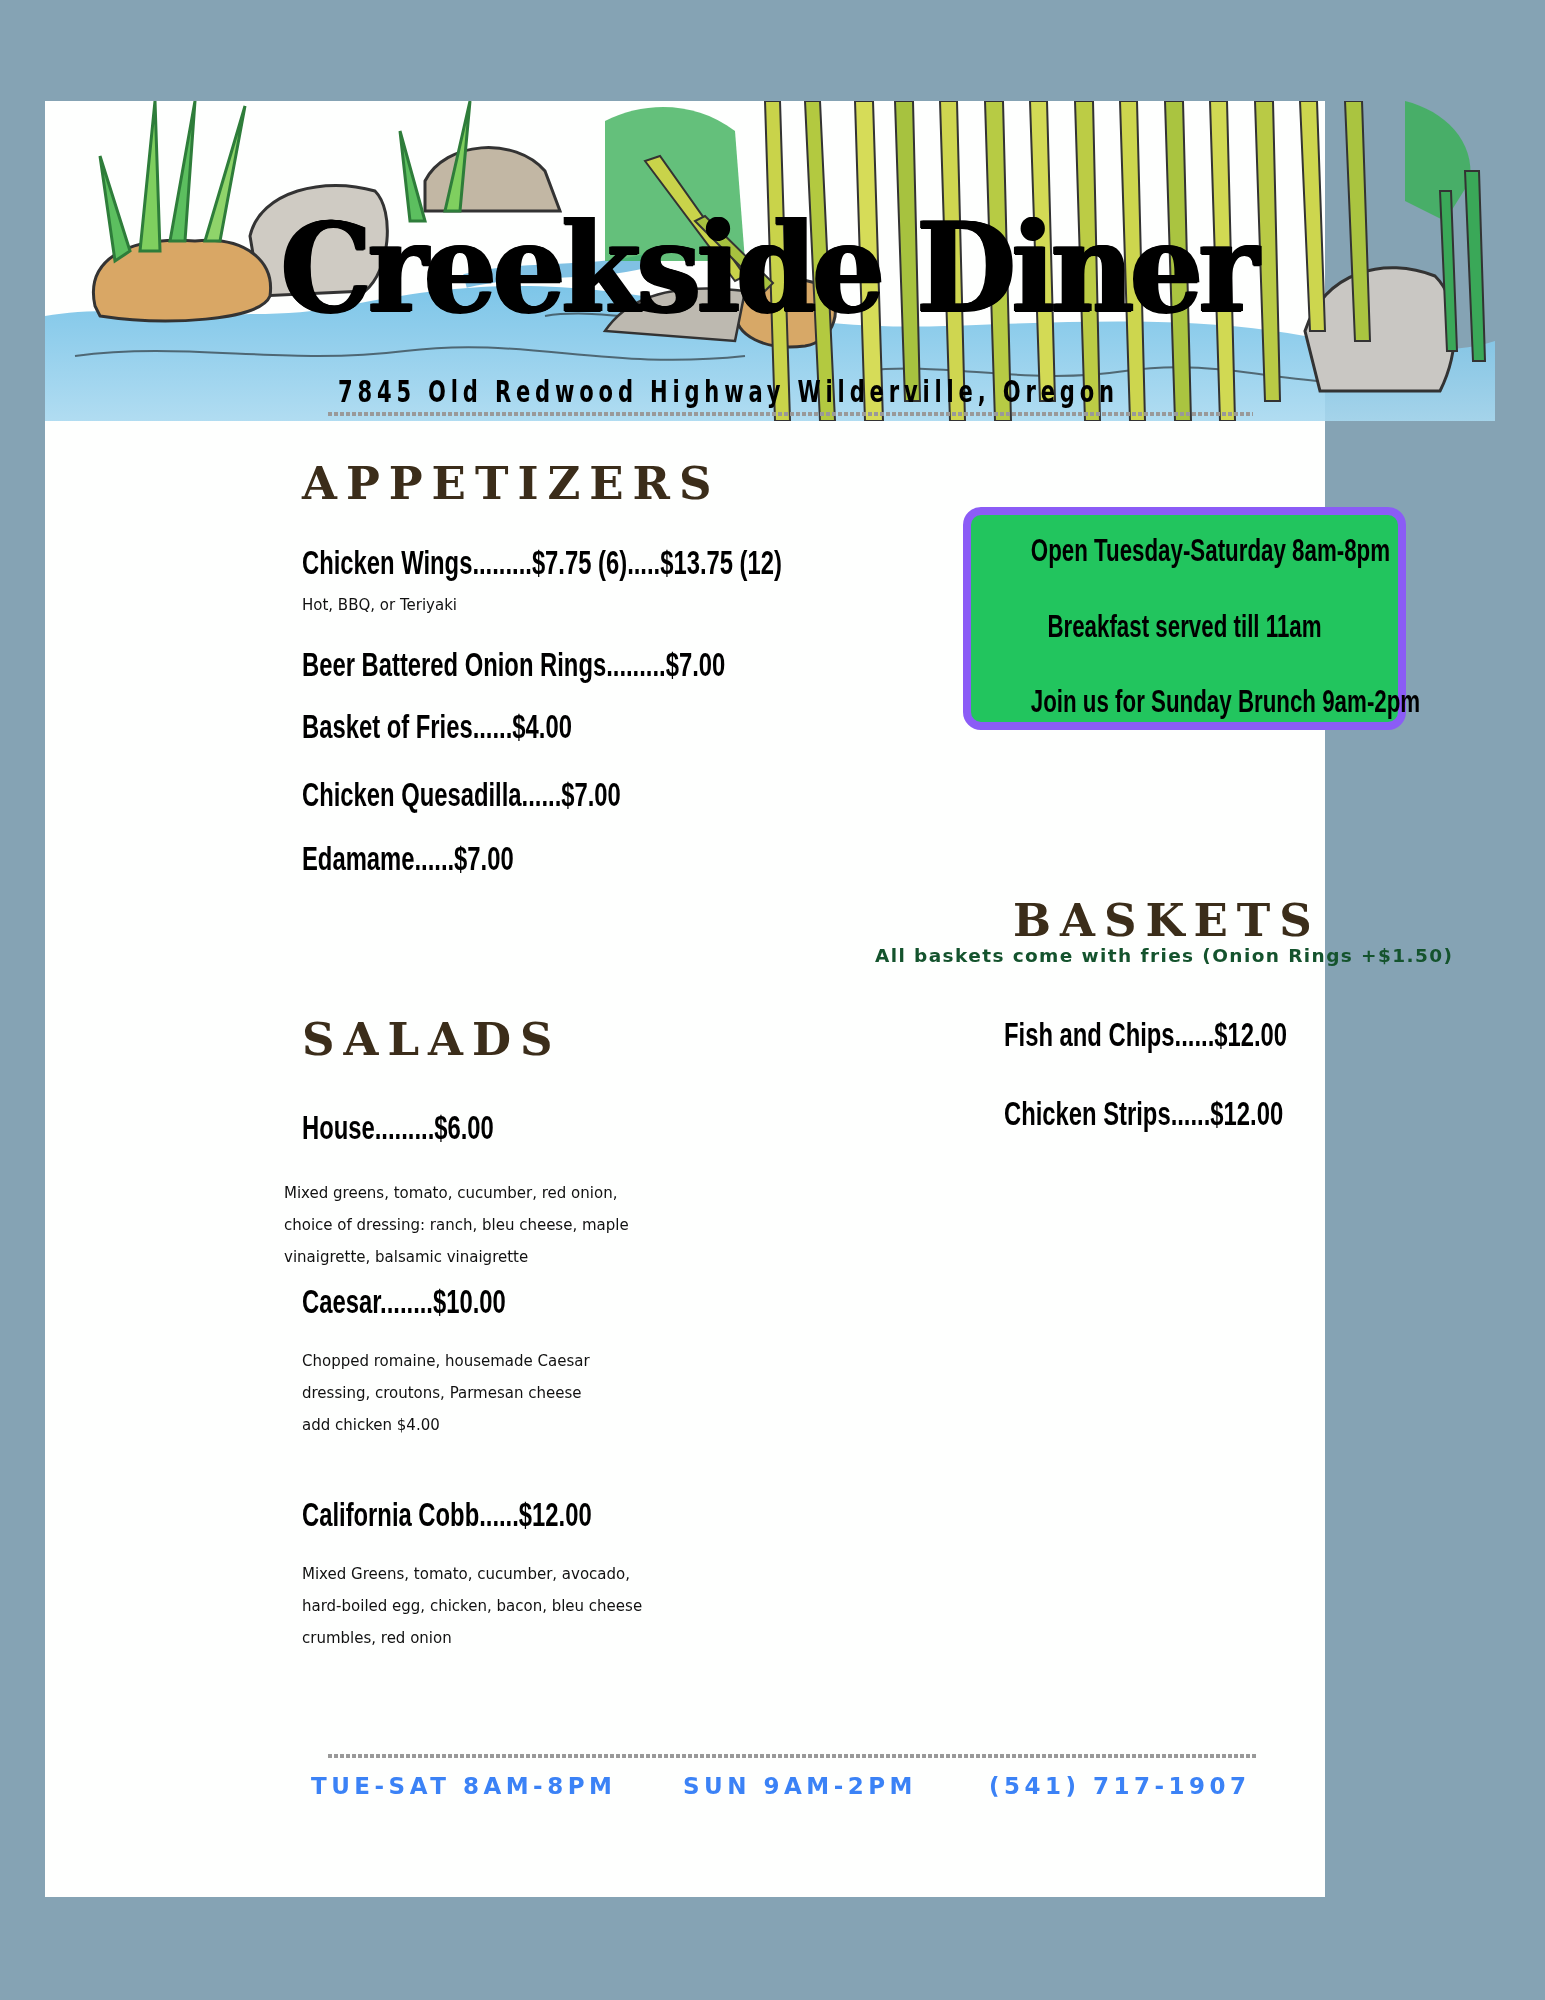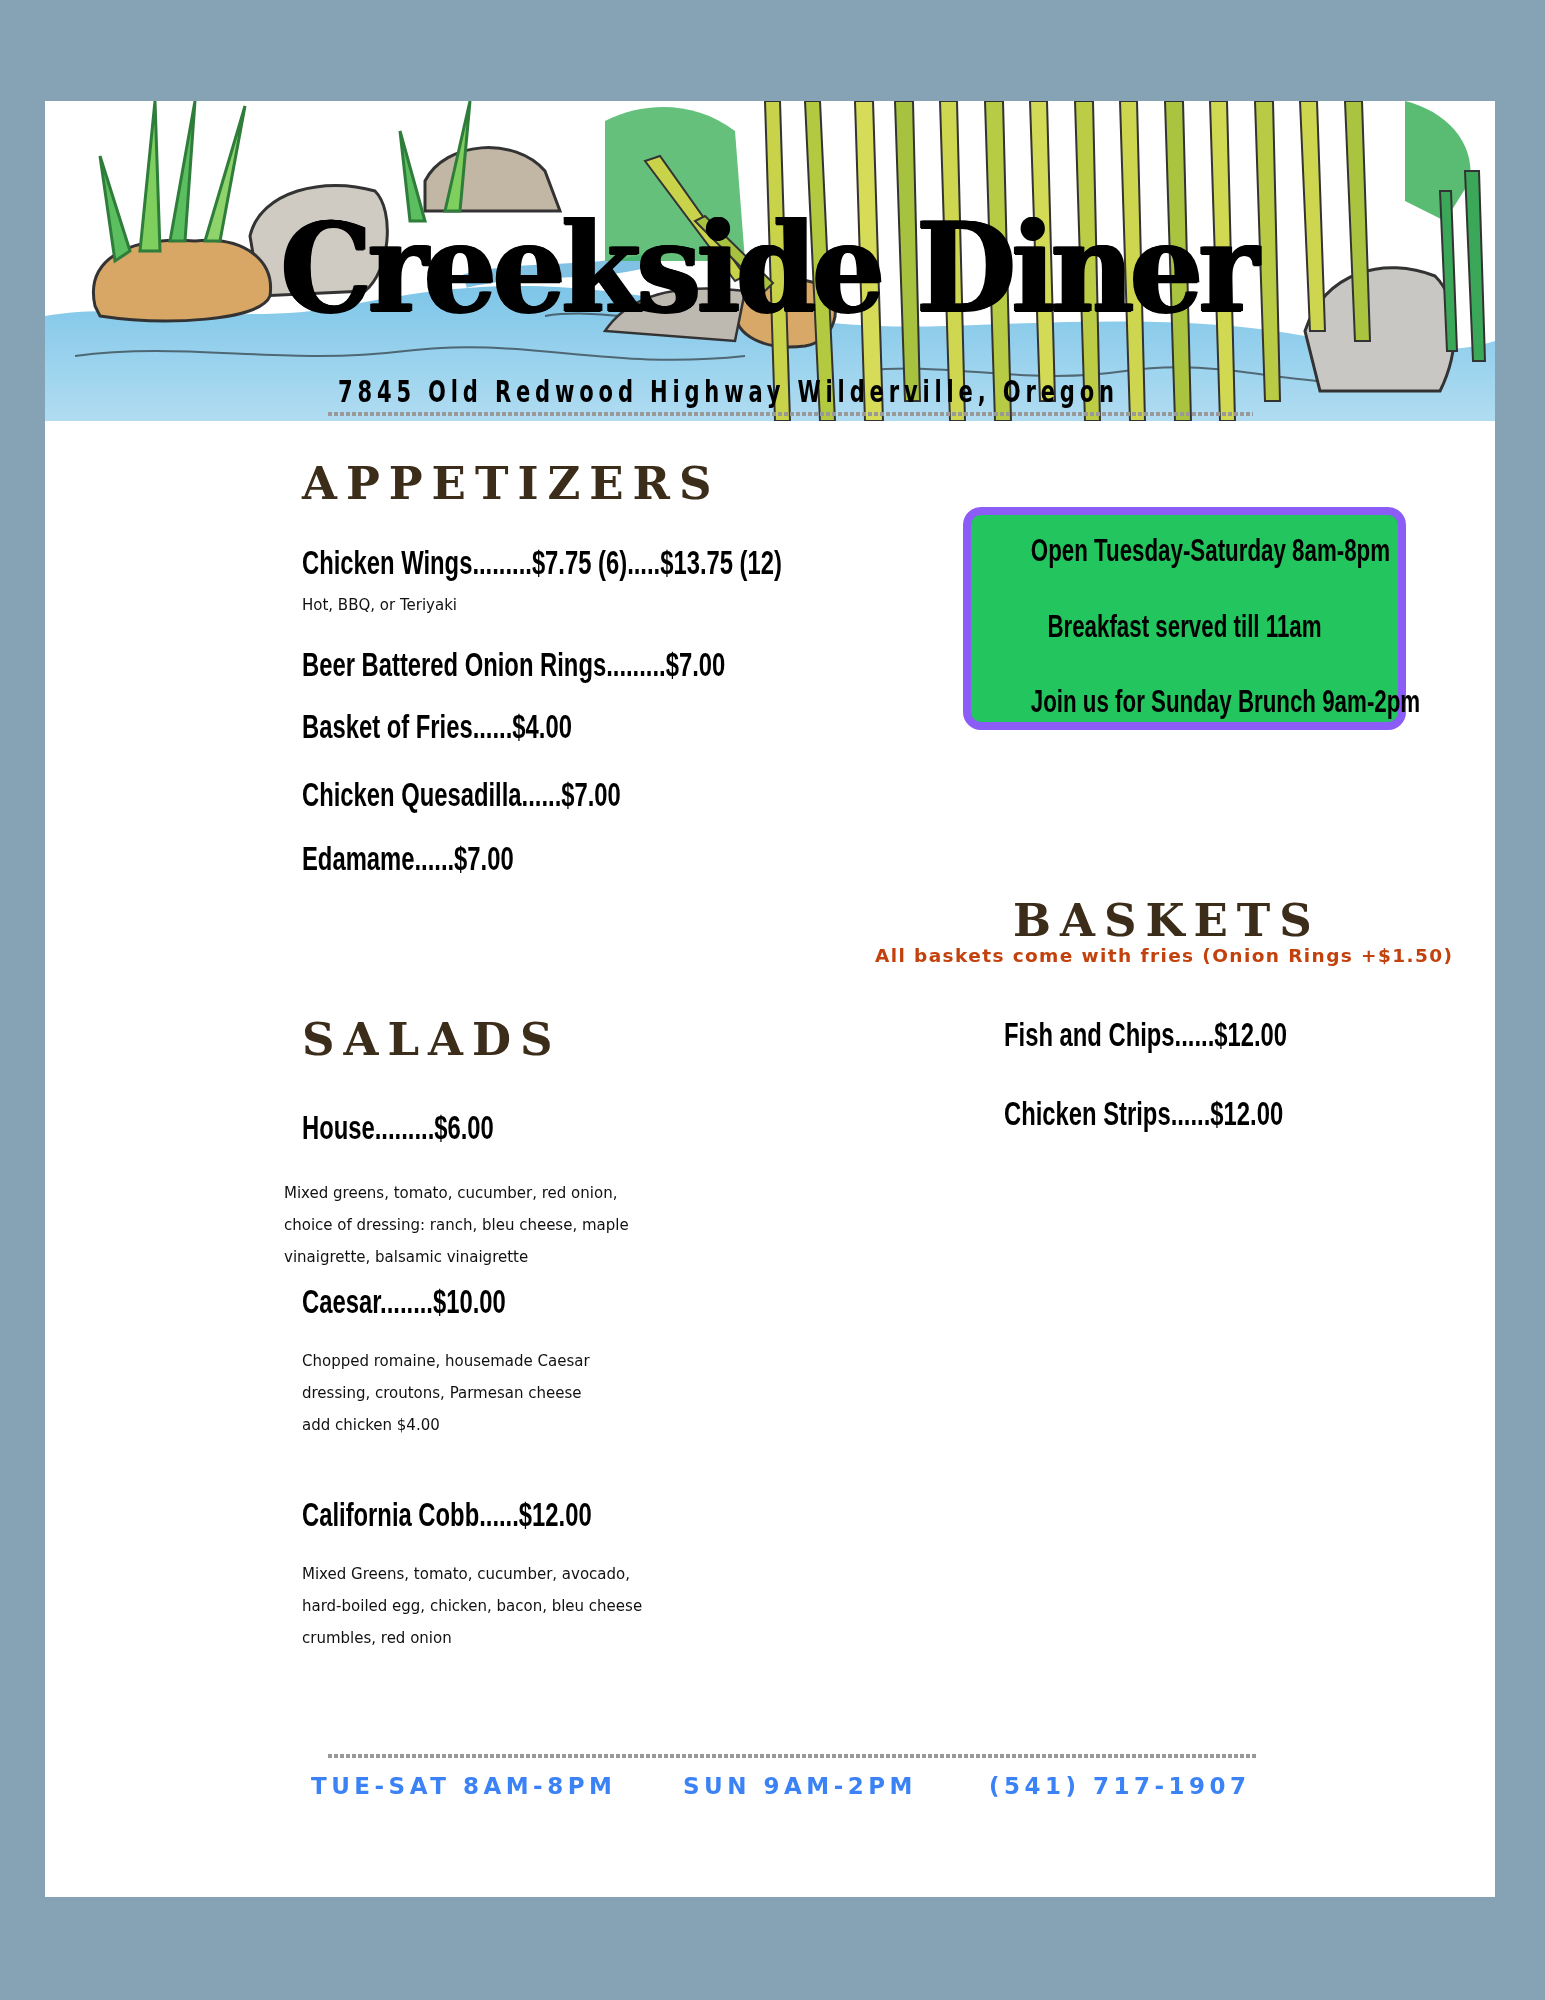--- a/index.html
+++ b/index.html
@@ -1,18 +1,18 @@
 <!DOCTYPE html>
 <html><head>
 <meta charset="utf-8">
 <style>
   * { box-sizing: border-box; margin: 0; padding: 0; }
   html, body { width: 1545px; height: 2000px; overflow: hidden; }
   body { background: #85a3b4; position: relative; font-family: "Liberation Sans", sans-serif; }
-  .page { position: absolute; left: 45px; top: 101px; width: 1450px; height: 1796px; background: #fefffe; }
+  .page { position: absolute; left: 45px; top: 101px; width: 1280px; height: 1796px; background: #fefffe; }
   .header-art { position: absolute; left: 0; top: 0; width: 1450px; height: 320px; overflow: hidden; }
   .title {
     position: absolute; left: 235px; top: 105px; width: 1000px;
     font-family: "DejaVu Serif", serif; font-weight: 900; font-size: 124px;
     letter-spacing: -5px; color: #000; line-height: 1; white-space: nowrap;
     transform: scaleX(0.93); transform-origin: left top;
     text-shadow: 1px 0 0 #000, -1px 0 0 #000, 0 1px 0 #000, 2px 0 0 #000;
   }
   .address {
     position: absolute; left: 293px; top: 273px;
@@ -50,21 +50,21 @@
     transform: scaleX(0.72); transform-origin: center top; line-height: 1; white-space: nowrap;
   }
   .soup-title {
     position: absolute; left: 0; width: 100%; text-align: center; top: 28px;
     font-family: "DejaVu Serif", serif; font-weight: 900; font-size: 22px; color: #000;
     white-space: nowrap; letter-spacing: -0.3px;
   }
   .soup-item { position: absolute; left: 30px; font-size: 31px; }
   .basket-note {
     position: absolute; left: 830px; top: 844px; font-family: "DejaVu Sans", sans-serif;
-    font-weight: bold; font-size: 18.5px; letter-spacing: 1.4px; color: #c2410c; white-space: nowrap;
+    font-weight: bold; font-size: 18.5px; letter-spacing: 1.4px; color: #14532d; white-space: nowrap;
   }
   .footer-item {
     position: absolute; top: 1672px; font-family: "DejaVu Sans", sans-serif; font-weight: bold;
     font-size: 23px; letter-spacing: 4.5px; color: #3b82f6; white-space: nowrap;
   }
 </style>
 </head>
 <body>
 
 <div class="page">

